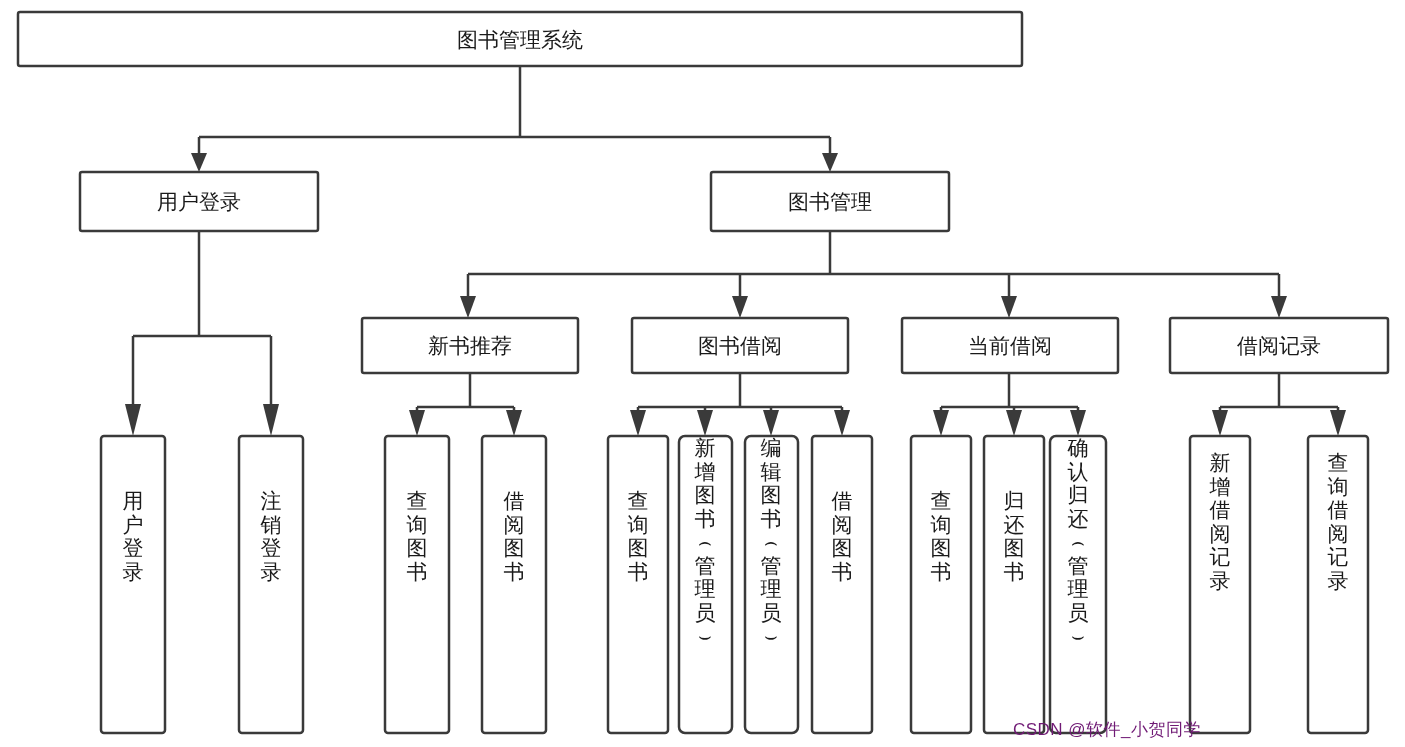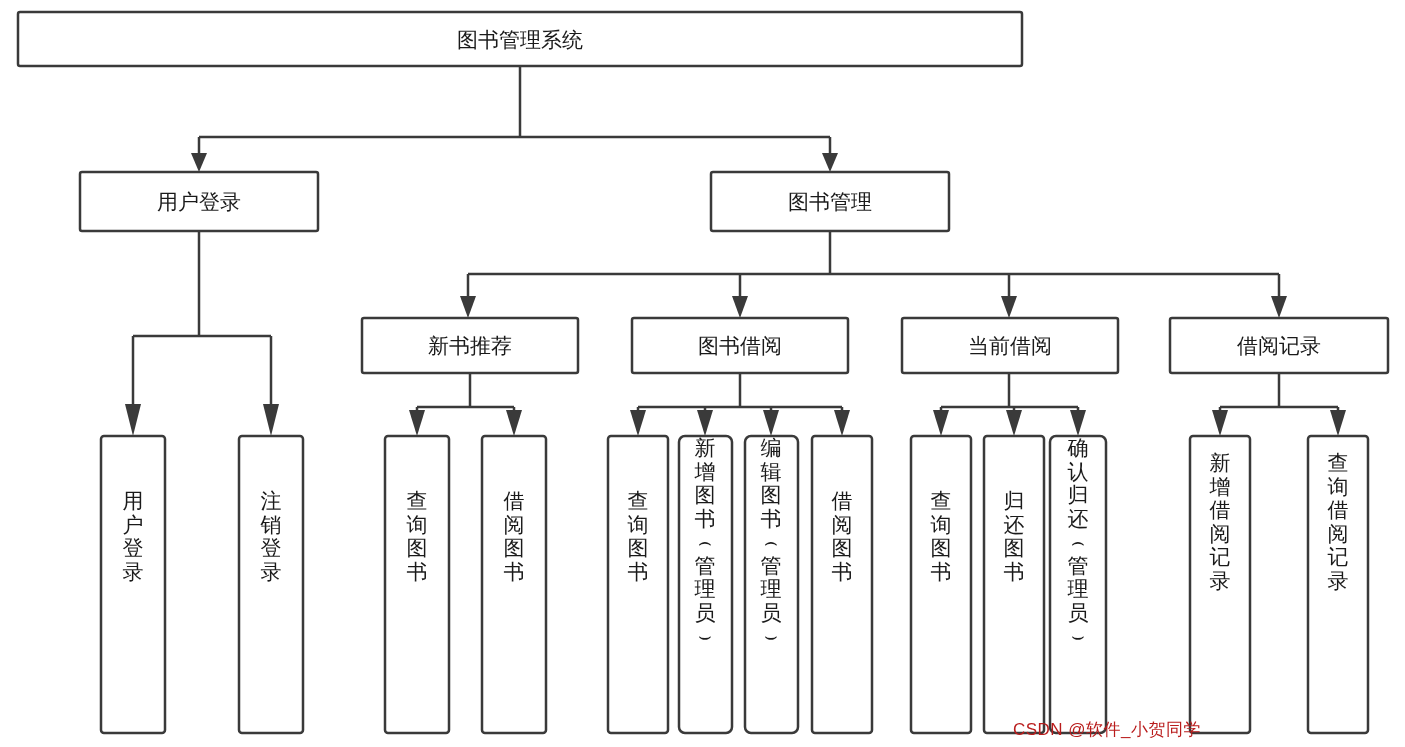--- a/index.html
+++ b/index.html
@@ -57,21 +57,21 @@
     fill: #1a1a1a;
     font-family: "Liberation Sans", "DejaVu Sans", sans-serif;
     font-size: 21px;
   }
   .watermark-text {
     position: absolute;
     right: 14px;
     bottom: 6px;
     font-family: "Liberation Sans", "DejaVu Sans", sans-serif;
     font-size: 17px;
-    color: #b91c1c;
+    color: #701a75;
     white-space: nowrap;
     letter-spacing: 0.5px;
   }
 </style>
 </head>
 <body>
 
 <div id="diagram-root">
 
   <svg class="diagram-canvas" viewBox="0 0 1405 747" xmlns="http://www.w3.org/2000/svg">

